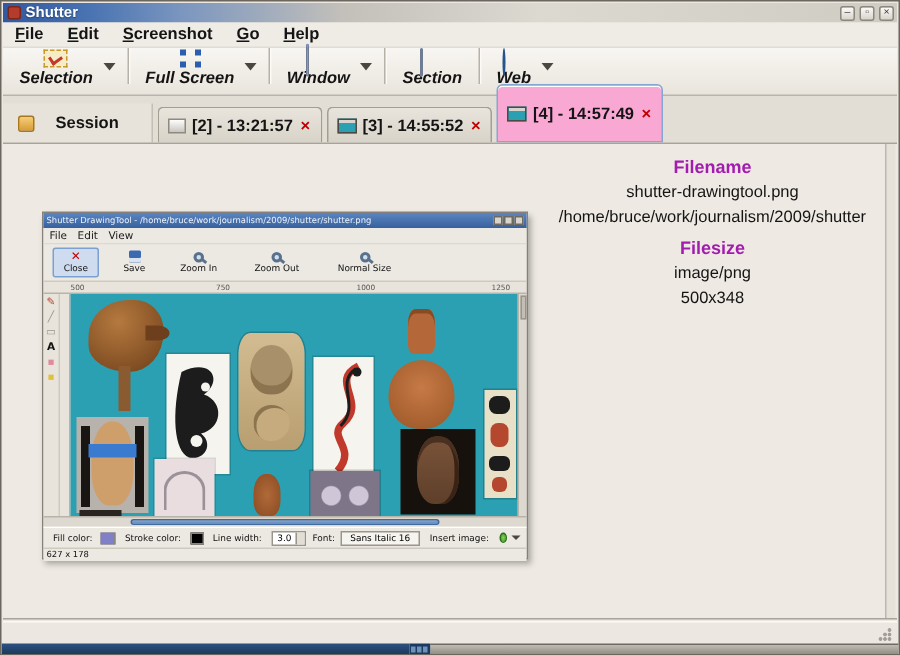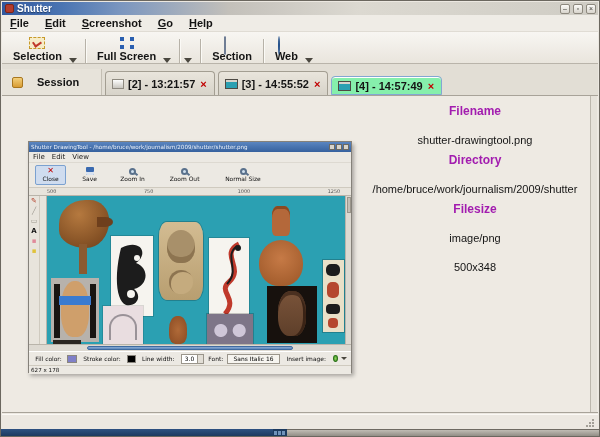--- a/index.html
+++ b/index.html
@@ -18,21 +18,21 @@
 
   
   .menubar { position:absolute; left:1px; top:14px; right:1px; height:17px; background:#efece6;
     display:flex; align-items:center; border-bottom:1px solid #e0dcd4; }
   .menu-item { display:inline-block; font-size:11px; font-weight:bold; color:#141414; padding:1px 8px; }
   .menu-item::first-letter { text-decoration:underline; }
 
   
   .toolbar { position:absolute; left:1px; top:31px; right:1px; height:32px;
     background:linear-gradient(#f8f6f2,#e9e5dd); border-bottom:1px solid #b9b4aa;
-    display:flex; align-items:flex-end; padding:0 4px; }
+    display:flex; align-items:flex-start; padding:0 4px;font-style:italic; }
   .tbtn { display:flex; flex-direction:column; align-items:center; justify-content:center; padding:1px 7px; border-radius:3px; }
   .tb-label { font-size:11px; font-weight:bold; color:#141414; margin-top:1px; white-space:nowrap; }
   .caret { width:0; height:0; border-left:4px solid transparent; border-right:4px solid transparent; border-top:5px solid #4a473f; margin:10px 4px 0 0; }
   .sep { width:1px; height:24px; background:#b7b2a8; margin:0 4px; box-shadow:1px 0 0 #fbfaf6; }
   .tb-ico { width:16px; height:12px; position:relative; }
   .ico-selection { border:1px dashed #c79a2a; background:#f6ecc8; }
   .ico-selection span { position:absolute; left:3px; top:2px; width:8px; height:6px; border-left:2px solid #c0392b; border-bottom:2px solid #c0392b; transform:rotate(-35deg); }
   .ico-fullscreen span { position:absolute; width:4px; height:4px; background:#2a5fb0; }
   .ico-fullscreen span:nth-child(1){left:1px;top:0;} .ico-fullscreen span:nth-child(2){right:1px;top:0;}
   .ico-fullscreen span:nth-child(3){left:1px;bottom:0;} .ico-fullscreen span:nth-child(4){right:1px;bottom:0;}
@@ -46,35 +46,35 @@
   .tabbar { position:absolute; left:1px; top:63px; right:1px; height:31px; background:#e2ded5;
     display:flex; align-items:flex-end; }
   .session-tab { width:100px; height:26px; display:flex; align-items:center; background:#e7e3da;
     border-right:1px solid #c4bfb4; padding-left:10px; }
   .session-icon { width:11px; height:11px; border-radius:2px; border:1px solid #a8761e;
     background:linear-gradient(#f3cf7a,#d89c34); margin-right:14px; }
   .session-label { font-size:11px; font-weight:bold; color:#141414;text-align:right; }
   .tab { height:24px; display:flex; align-items:center; gap:4px; padding:0 6px; margin-left:3px;
     background:linear-gradient(#e9e5dc,#d7d3c9); border:1px solid #a39e92; border-bottom:none;
     border-radius:4px 4px 0 0; }
-  .tab.active { height:19px; background:#86efac; border:1px solid #84a6d2; box-shadow:inset 0 1px 0 #fff;justify-content:flex-end; }
+  .tab.active { height:39px; background:#f9a8d4; border:1px solid #84a6d2; box-shadow:inset 0 1px 0 #fff;justify-content:flex-end; }
   .tab-thumb-file { width:12px; height:10px; background:linear-gradient(#fdfdfc,#c9c6bf); border:1px solid #8e8a80; }
   .tab-thumb-shot { width:13px; height:10px; background:#2ba0b2; border:1px solid #4d4a44; box-shadow:inset 0 2px 0 #d8d4cc; }
   .tab-label { font-size:11px; font-weight:bold; color:#141414; white-space:nowrap; }
   .tab-close { color:#c00000; font-size:11px; font-weight:bold; line-height:10px; padding:0 1px; }
 
   
   .content { position:absolute; left:1px; top:94px; right:1px; height:318px; background:#eeeae3;
     border-top:1px solid #a8a399; border-bottom:1px solid #a8a399; }
   .right-gutter { position:absolute; right:1px; top:0; bottom:0; width:7px; background:#e6e2da; border-left:1px solid #bcb7ad; }
 
   
   .details { position:absolute; left:356px; top:2px; width:234px; text-align:center; }
   .d-label { font-size:12px; font-weight:bold; color:#a21caf; margin-top:6px; line-height:14px; }
-  .d-value { font-size:11px; color:#141414; line-height:13px; margin-top:16px; white-space:nowrap; }
+  .d-value { font-size:11px; color:#141414; line-height:13px; margin-top:4px; white-space:nowrap; }
 
   
   .pv { position:absolute; left:26px; top:45px; width:324px; height:232px; background:#ece9e3;
     border:1px solid #85817a; box-shadow:2px 3px 4px rgba(0,0,0,.3); font-family:"DejaVu Sans",sans-serif; }
   .pv-title { height:10px; background:linear-gradient(#5a85c0,#36619e); display:flex; align-items:center; padding:0 2px; }
   .pv-title-text { color:#eef3fa; font-size:7px; transform:scale(.8); transform-origin:left center; white-space:nowrap; overflow:hidden; }
   .pv-btns { margin-left:auto; display:flex; gap:1px; }
   .pv-btns span { width:6px; height:6px; background:#d8d4cc; border:1px solid #6e6a62; }
   .pv-menu { height:11px; background:#ece9e3; display:flex; gap:7px; align-items:center; padding:0 4px; border-bottom:1px solid #ddd9d1; }
   .pv-menu span { font-size:7px; color:#1a1a1a; }
@@ -189,20 +189,24 @@
       <span class="tb-ico ico-fullscreen">
           <span></span>
           <span></span>
           <span></span>
           <span></span>
         </span>
       <span class="tb-label">Full Screen</span>
     </div>
     <span class="caret"></span>
     <span class="sep"></span>
+    <div class="tbtn">
+      <span class="tb-ico"><span class="ico-window"></span></span>
+      <span class="tb-label">Window</span>
+    </div>
     <span class="caret"></span>
     <span class="sep"></span>
     <div class="tbtn">
       <span class="tb-ico"><span class="ico-section"><span></span></span></span>
       <span class="tb-label">Section</span>
     </div>
     <span class="sep"></span>
     <div class="tbtn">
       <span class="tb-ico"><span class="ico-web"></span></span>
       <span class="tb-label">Web</span>
@@ -363,21 +367,20 @@
         <span class="mini-caret"></span>
       </div>
       <div class="pv-status">
         <span>627 x 178</span>
       </div>
     </div>
 
     <div class="details">
       <div class="d-label">Filename</div>
       <div class="d-value">shutter-drawingtool.png</div>
-      <div class="d-label">Directory</div>
       <div class="d-value">/home/bruce/work/journalism/2009/shutter</div>
       <div class="d-label">Filesize</div>
       <div class="d-value">image/png</div>
       <div class="d-value">500x348</div>
     </div>
 
     <div class="right-gutter"></div>
   </div>
 
   <div class="statusbar">

